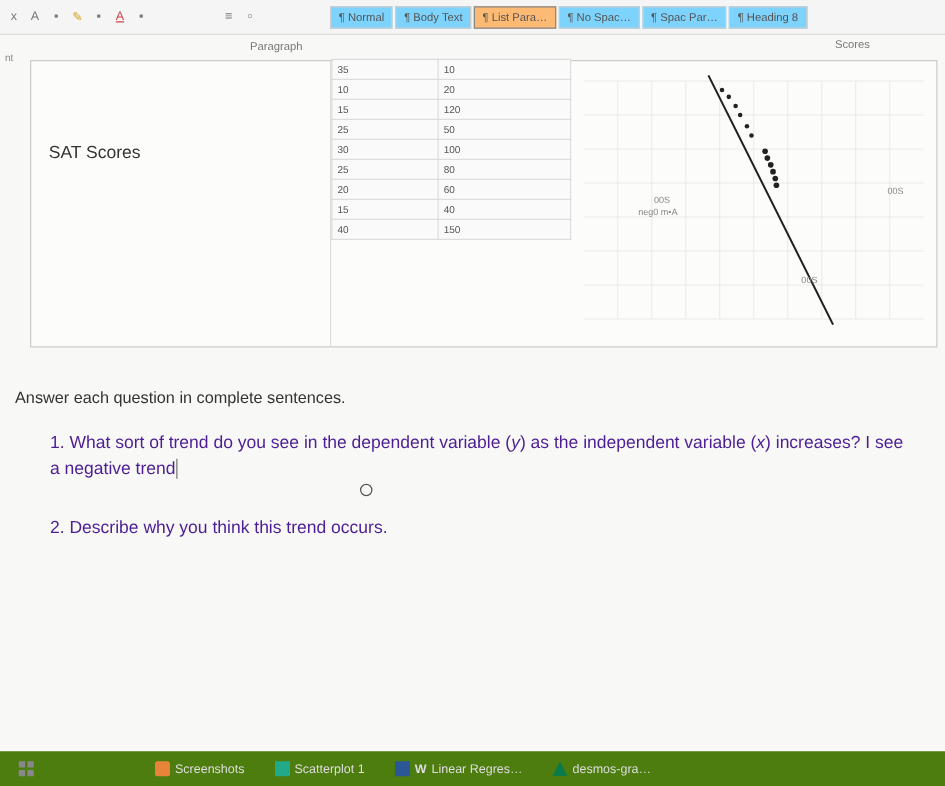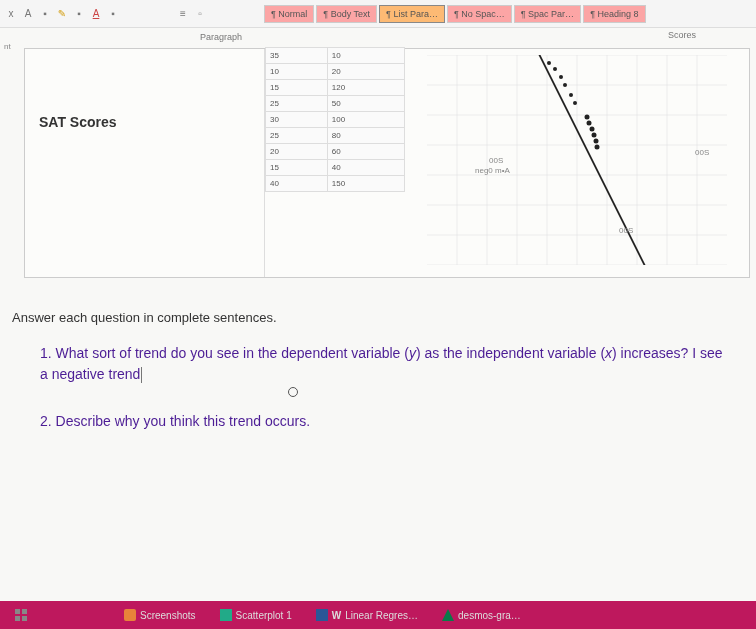--- a/index.html
+++ b/index.html
@@ -41,21 +41,21 @@
     .ribbon-icon.accent { color: #d4a017; }
     .ribbon-icon.color-a { color: #c44; }
     .styles-group {
       display: flex;
       gap: 2px;
       align-items: center;
     }
     .style-box {
       border: 1px solid #ccc;
       padding: 3px 6px;
-      background: #fca5a5;
+      background: #7dd3fc;
       font-size: 9px;
       color: #555;
       white-space: nowrap;
     }
     .style-box.selected { border: 1.5px solid #888; background: #fdba74; }
     .styles-label {
       position: absolute;
       right: 60px;
       top: 30px;
       font-size: 9px;
@@ -90,25 +90,25 @@
       display: flex;
     }
     .label-cell {
       width: 240px;
       padding-top: 64px;
       padding-left: 14px;
       border-right: 1px solid #ddd;
     }
     .label-cell span {
       font-size: 14px;
-      font-weight: bold;
+      font-weight: normal;
       color: #333;
     }
     .data-table {
-      width: 140px;
+      width: 192px;
       border-collapse: collapse;
       font-size: 8px;
       color: #555;
       margin-top: -2px;
     }
     .data-table td {
       border: 1px solid #ddd;
       padding: 1px 4px;
       height: 16px;
       text-align: left;
@@ -175,21 +175,21 @@
     }
     .q2 { }
     
     
     .taskbar {
       position: absolute;
       bottom: 0;
       left: 0;
       right: 0;
       height: 28px;
-      background: #be185d;
+      background: #4d7c0f;
       display: flex;
       align-items: center;
       padding: 0 8px;
       gap: 12px;
     }
     .task-item {
       display: flex;
       align-items: center;
       gap: 4px;
       font-size: 10px;

